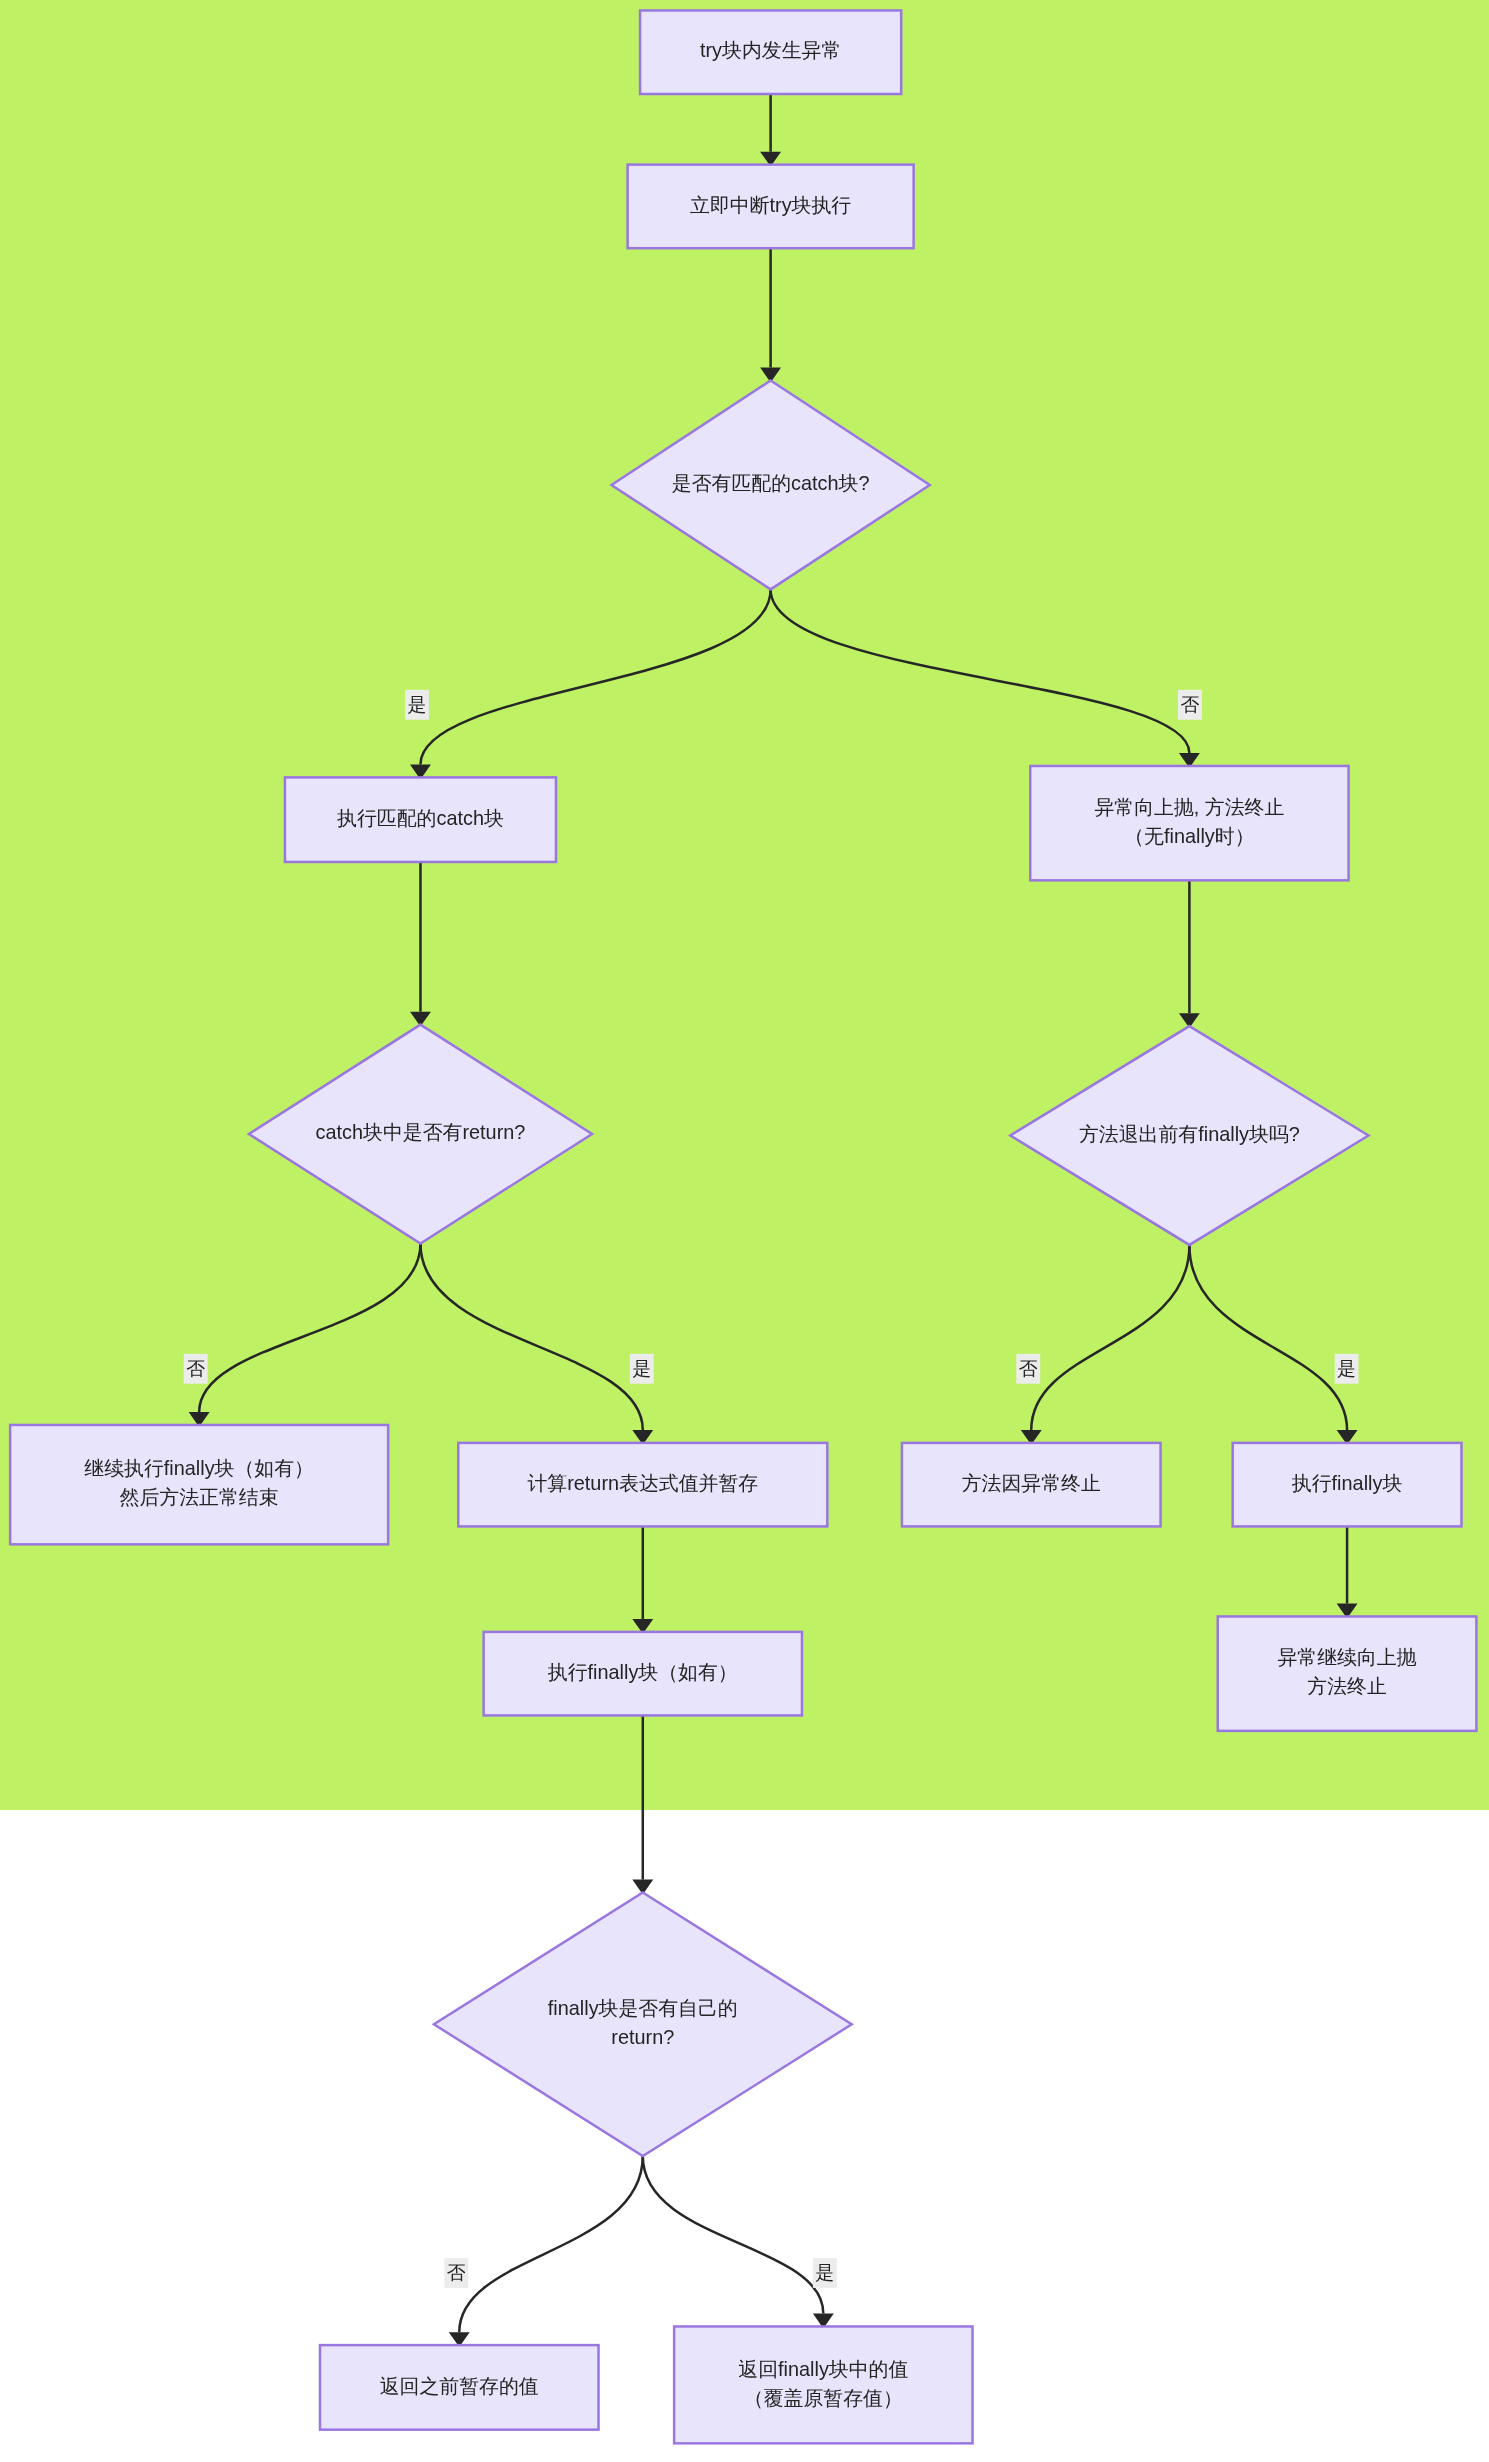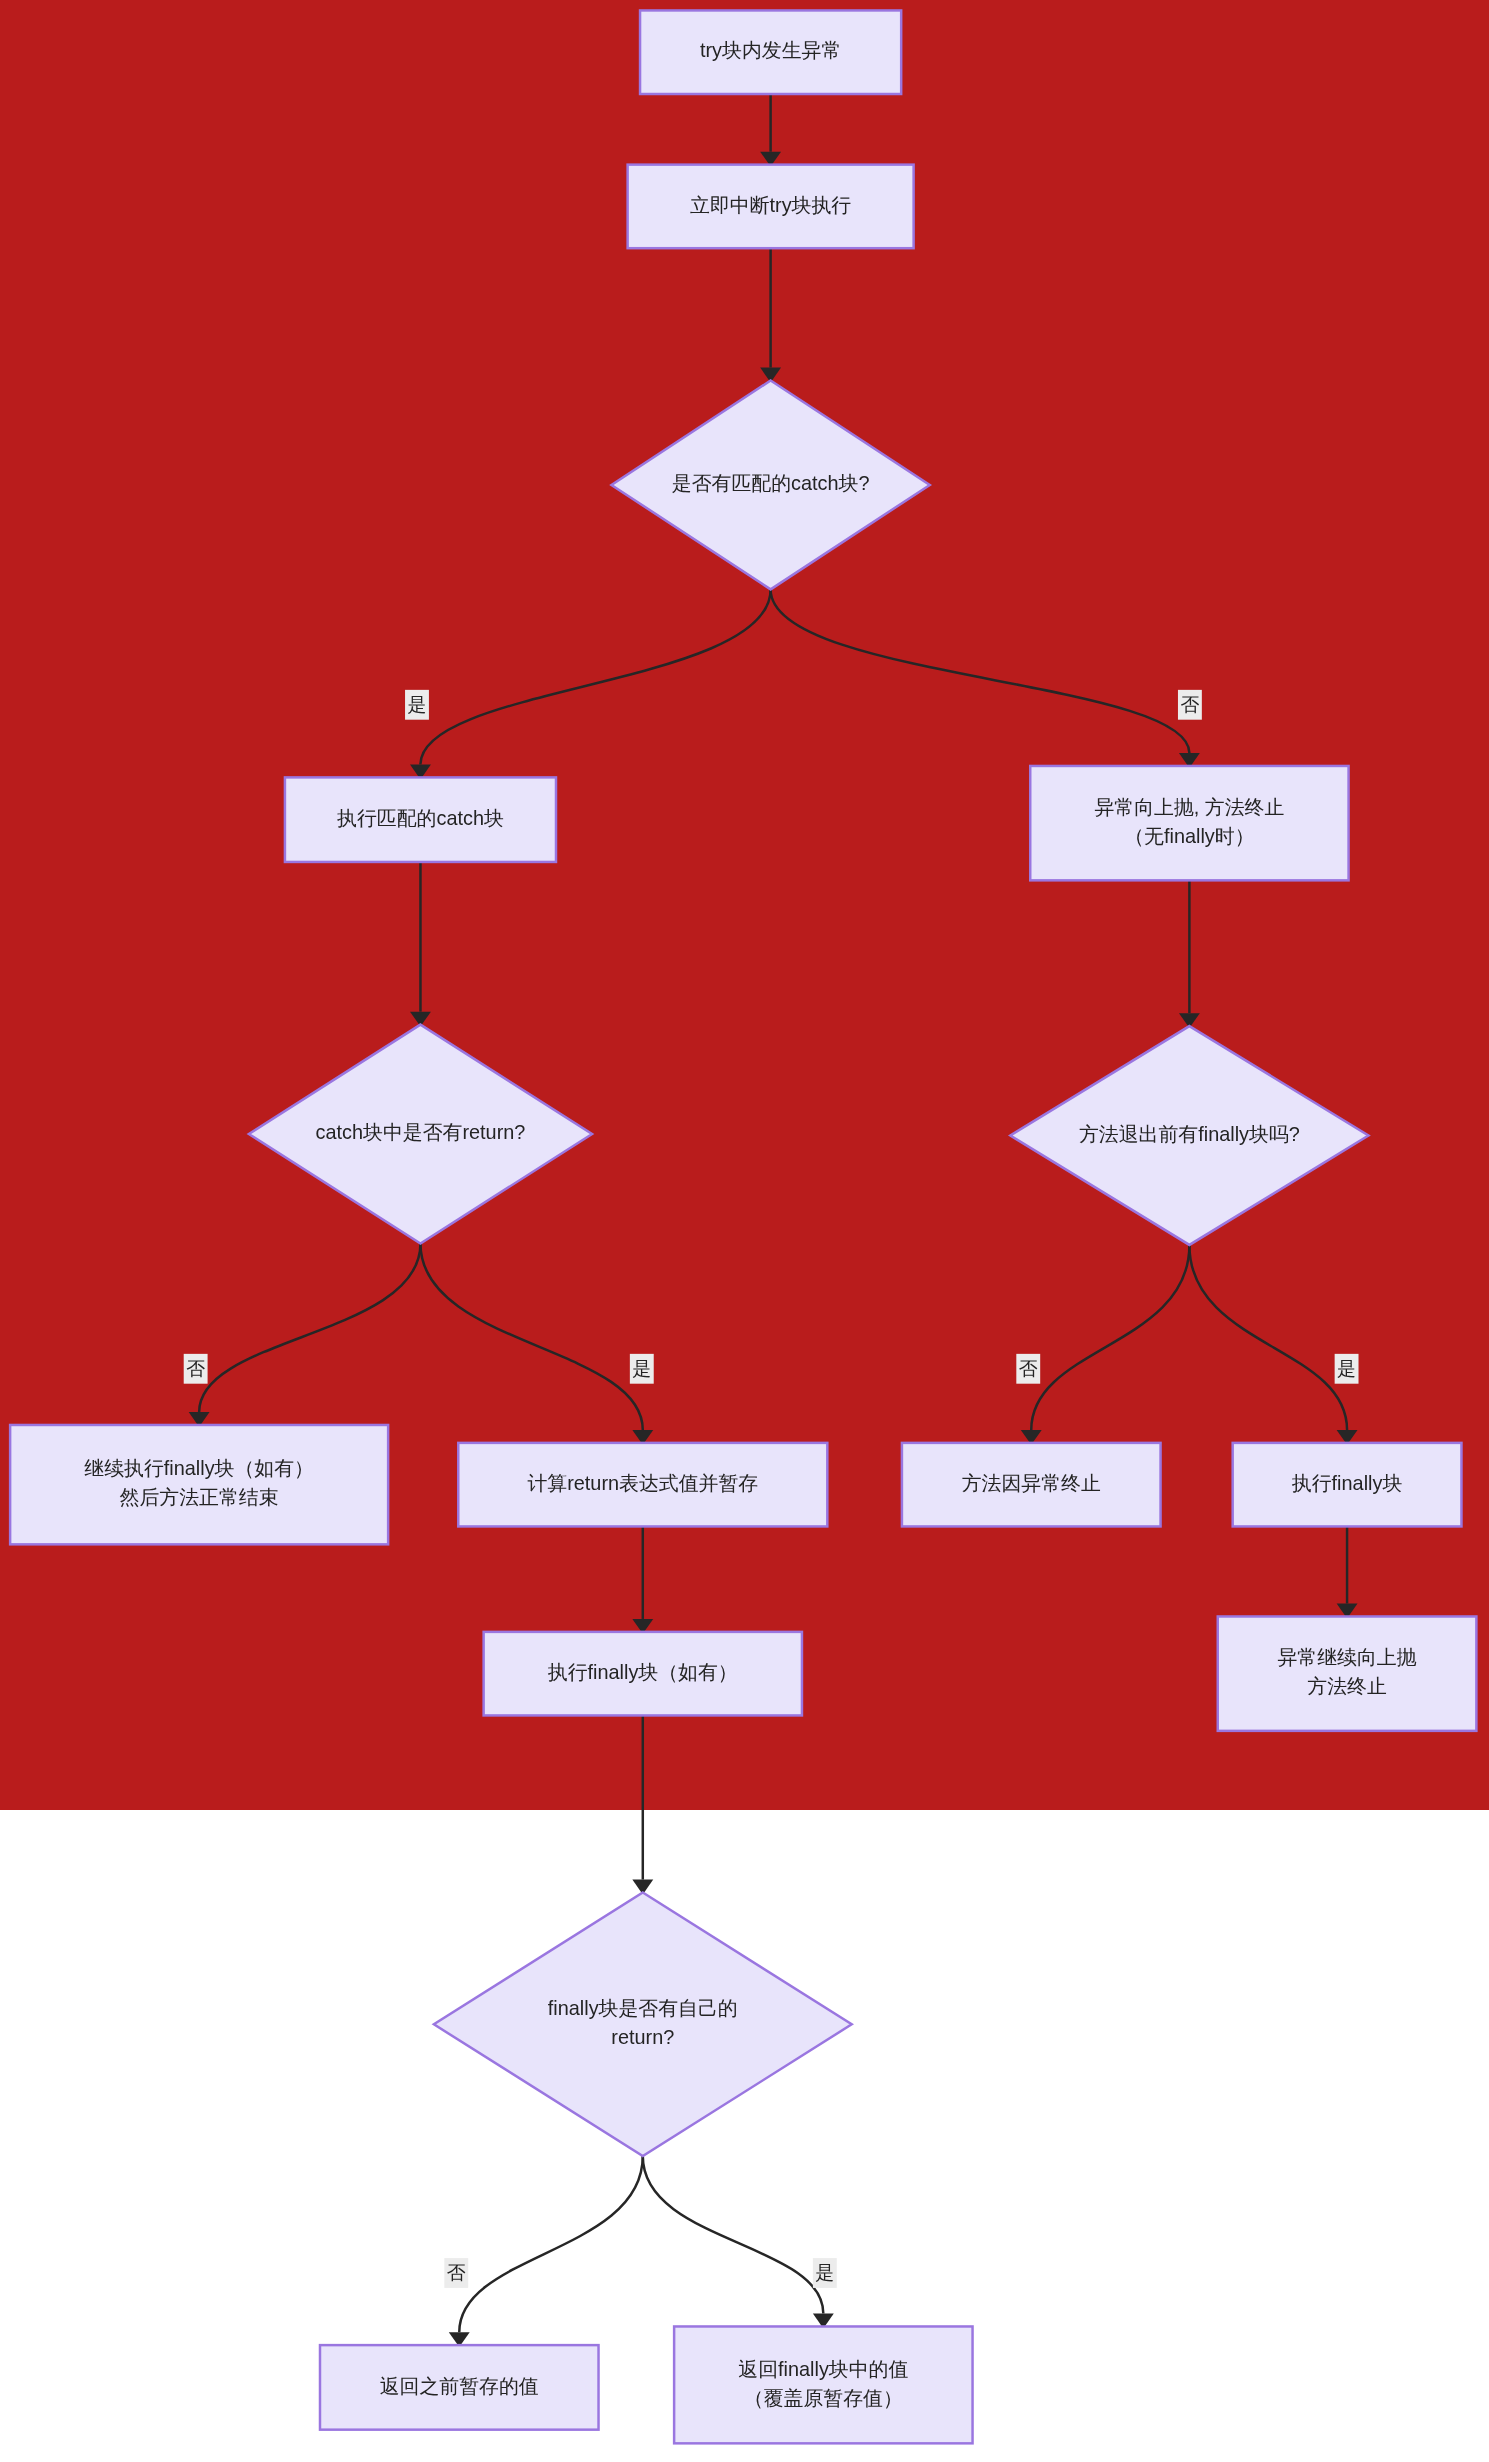--- a/index.html
+++ b/index.html
@@ -11,21 +11,21 @@
   body {
     width: 1490px;
     height: 2462px;
     font-family: "Liberation Sans", "DejaVu Sans", sans-serif;
     overflow: hidden;
   }
   #flow-root {
     position: relative;
     width: 1490px;
     height: 1810px;
-    background: #b91c1c;
+    background: #bef264;
   }
   svg.flow-canvas {
     position: absolute;
     top: 0;
     left: 0;
     width: 1490px;
     height: 2462px;
     display: block;
   }
   .node-shape {

